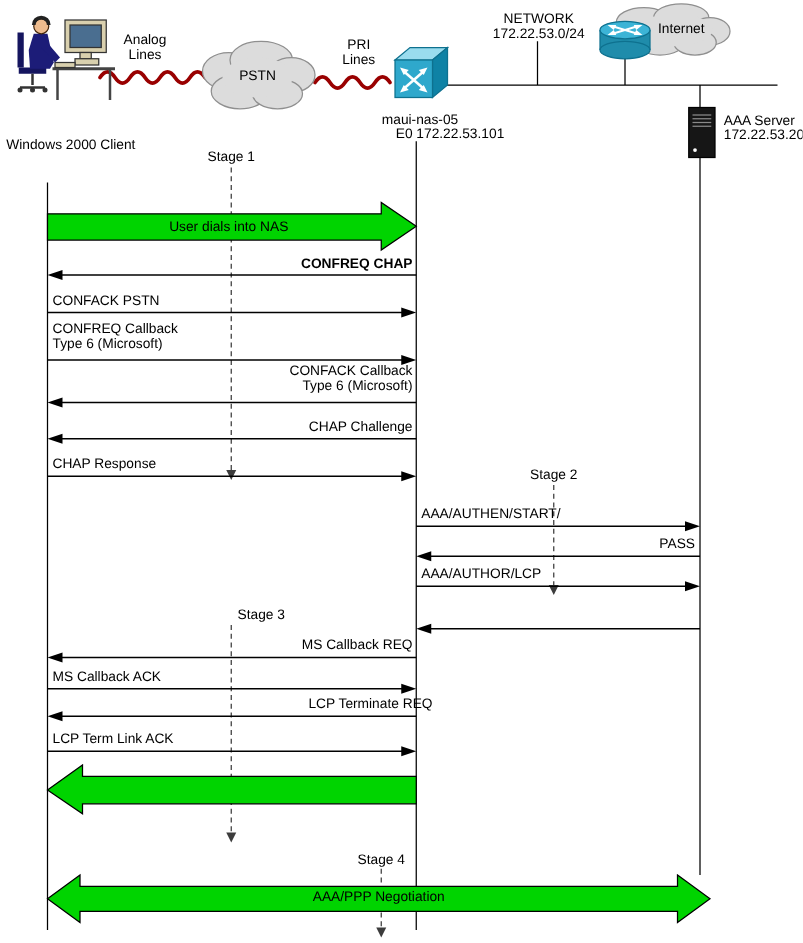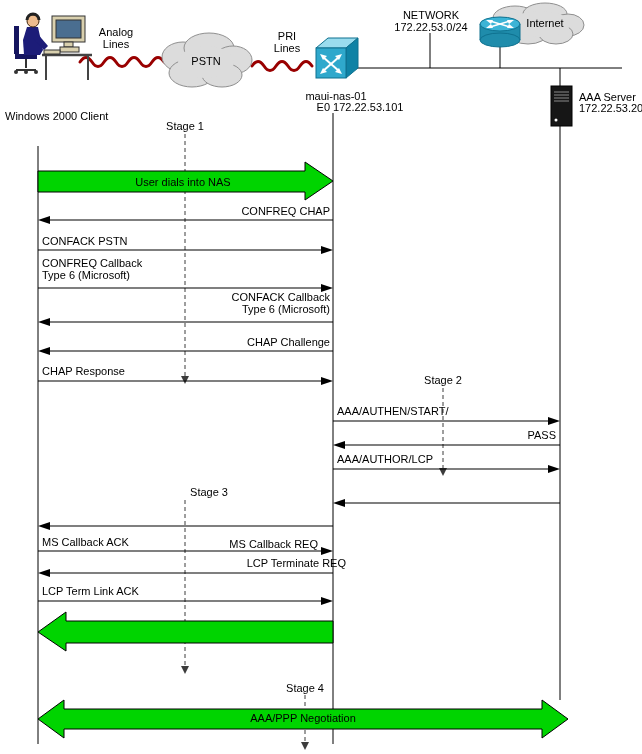--- a/index.html
+++ b/index.html
@@ -187,42 +187,42 @@
   </svg>
 
   <div class="lbl c" style="left:116px; top:26px;">Analog
 Lines</div>
   <div class="lbl c" style="left:287px; top:30px;">PRI
 Lines</div>
   <div class="lbl c" style="left:431px; top:9px;">NETWORK
 172.22.53.0/24</div>
   <div class="lbl c" style="left:545px; top:17px;">Internet</div>
   <div class="lbl c" style="left:206px; top:55px;">PSTN</div>
-  <div class="lbl c" style="left:336px; top:90px;">maui-nas-01</div>
+  <div class="lbl c" style="left:336px; top:90px;">maui-nas-05</div>
   <div class="lbl c" style="left:336px; top:101px;padding-left:48px;">E0 172.22.53.101</div>
   <div class="lbl" style="left:579px; top:91px;">AAA Server</div>
   <div class="lbl" style="left:579px; top:102px;">172.22.53.201</div>
   <div class="lbl" style="left:5px; top:110px;">Windows 2000 Client</div>
 
   <div class="lbl c" style="left:185px; top:120px;">Stage 1</div>
   <div class="lbl c" style="left:443px; top:374px;">Stage 2</div>
   <div class="lbl c" style="left:185px; top:486px;margin-left:24px;">Stage 3</div>
   <div class="lbl c" style="left:305px; top:682px;">Stage 4</div>
 
   <div class="lbl c" style="left:183px; top:176px;">User dials into NAS</div>
-  <div class="lbl r" style="right:312px; top:205px;">CONFREQ CHAP</div>
+  <div class="lbl r" style="right:312px; top:205px;font-weight:bold;">CONFREQ CHAP</div>
   <div class="lbl" style="left:42px; top:235px;">CONFACK  PSTN</div>
   <div class="lbl" style="left:42px; top:257px;">CONFREQ Callback
 Type 6 (Microsoft)</div>
   <div class="lbl r" style="right:312px; top:291px;">CONFACK  Callback
 Type 6 (Microsoft)</div>
   <div class="lbl r" style="right:312px; top:336px;">CHAP Challenge</div>
   <div class="lbl" style="left:42px; top:365px;">CHAP Response</div>
   <div class="lbl" style="left:337px; top:405px;">AAA/AUTHEN/START/</div>
   <div class="lbl r" style="right:86px; top:429px;">PASS</div>
   <div class="lbl" style="left:337px; top:453px;">AAA/AUTHOR/LCP</div>
-  <div class="lbl r" style="right:324px; top:510px;margin-top:28px;">MS Callback REQ</div>
+  <div class="lbl r" style="right:312px; top:510px;">MS Callback REQ</div>
   <div class="lbl" style="left:42px; top:536px;">MS Callback ACK</div>
   <div class="lbl r" style="right:296px; top:557px;margin-left:25px;">LCP Terminate REQ</div>
   <div class="lbl" style="left:42px; top:585px;">LCP Term Link ACK</div>
   <div class="lbl c" style="left:303px; top:712px;">AAA/PPP Negotiation</div>
 
 </div>
 
 </body></html>

